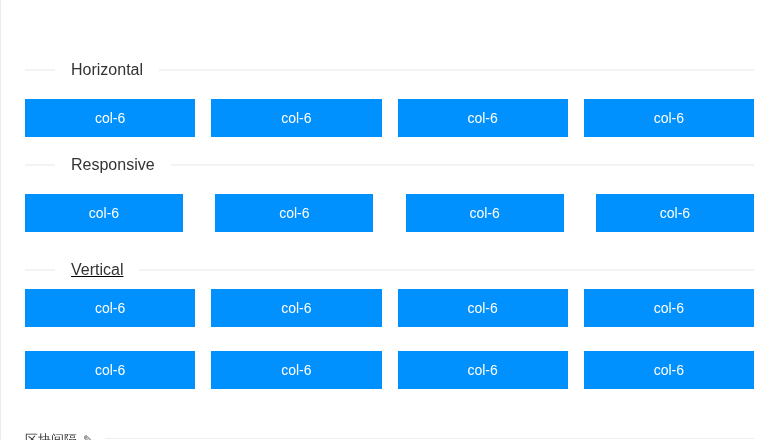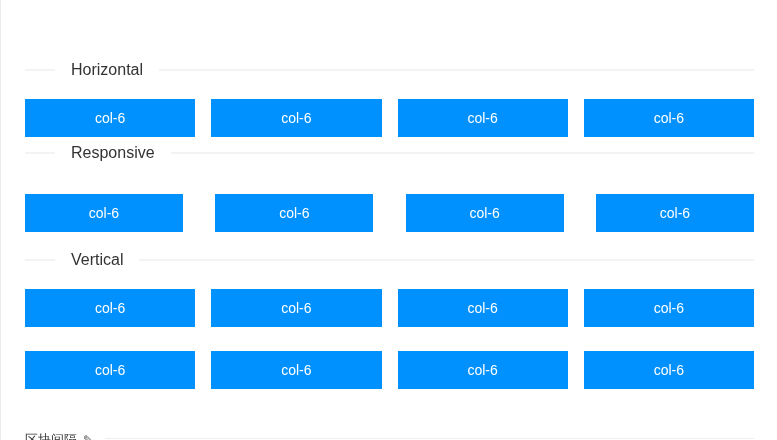--- a/index.html
+++ b/index.html
@@ -35,33 +35,33 @@
   <div class="title">Horizontal</div>
   <div class="line-r"></div>
 </div>
 <div class="row gap" style="top:99px;">
   <div class="col">col-6</div>
   <div class="col">col-6</div>
   <div class="col">col-6</div>
   <div class="col">col-6</div>
 </div>
 
-<div class="divider" style="top:142px;justify-content:center;">
+<div class="divider" style="top:154px;justify-content:center;">
   <div class="line-l"></div>
   <div class="title">Responsive</div>
   <div class="line-r"></div>
 </div>
 <div class="row between" style="top:194px;">
   <div class="col">col-6</div>
   <div class="col">col-6</div>
   <div class="col">col-6</div>
   <div class="col">col-6</div>
 </div>
 
-<div class="divider" style="top:249px;">
+<div class="divider" style="top:259px;text-decoration:underline;">
   <div class="line-l"></div>
   <div class="title">Vertical</div>
   <div class="line-r"></div>
 </div>
 <div class="row gap" style="top:289px;">
   <div class="col">col-6</div>
   <div class="col">col-6</div>
   <div class="col">col-6</div>
   <div class="col">col-6</div>
 </div>

